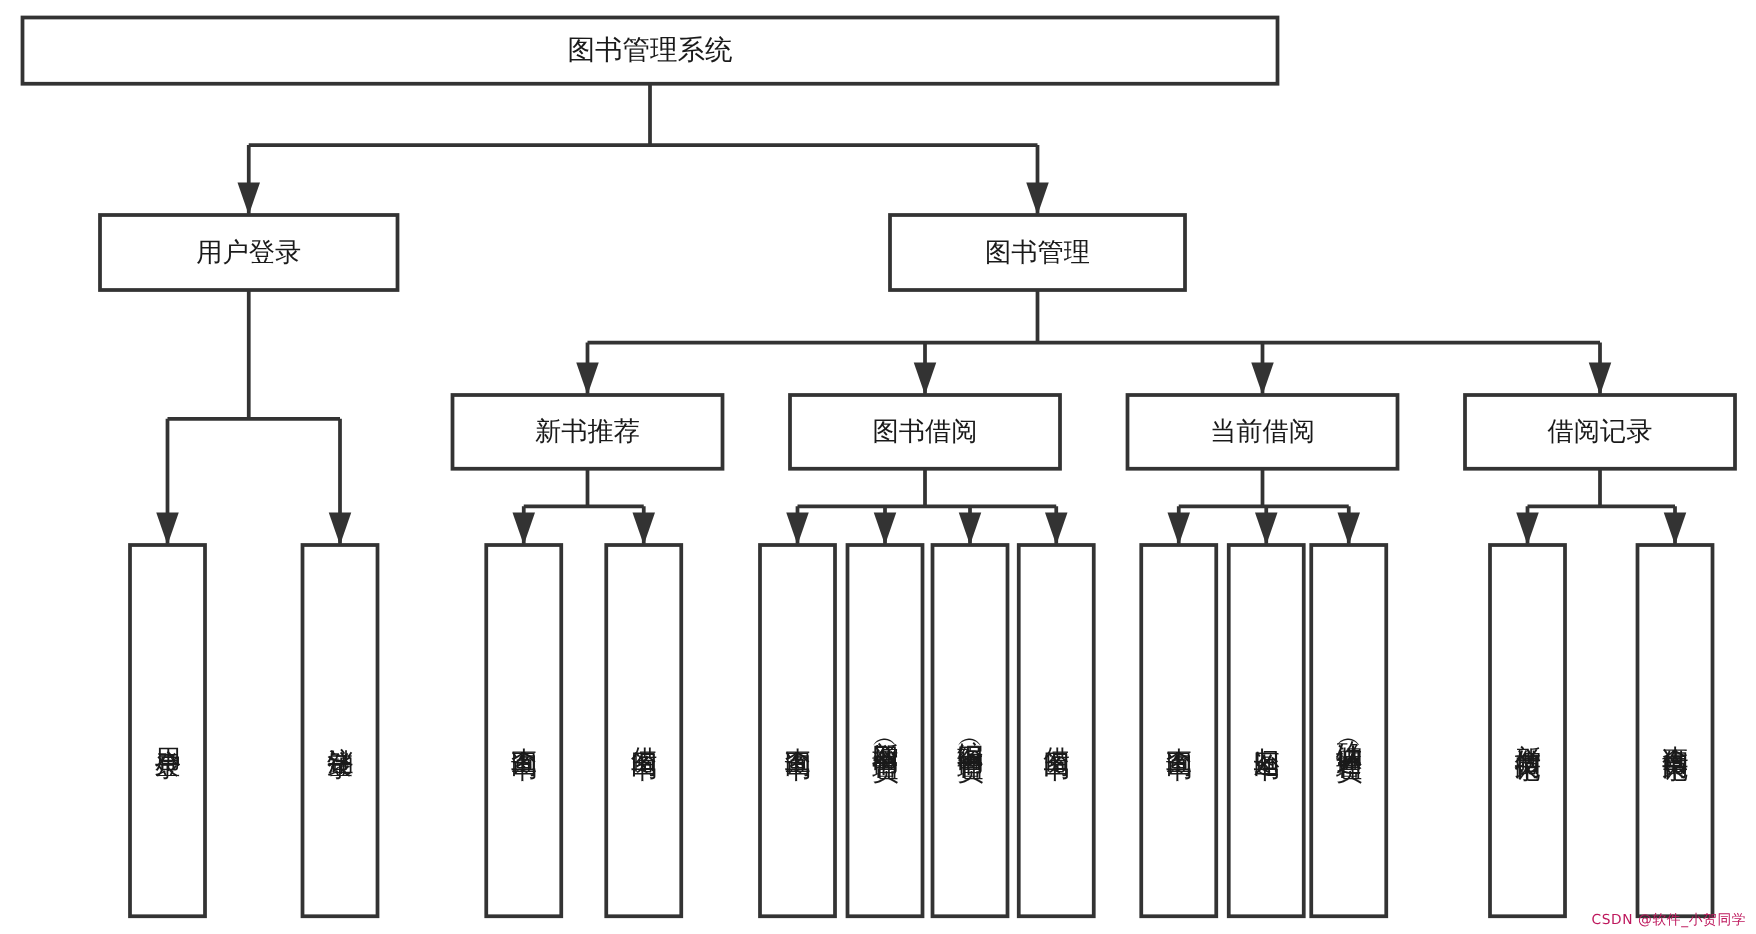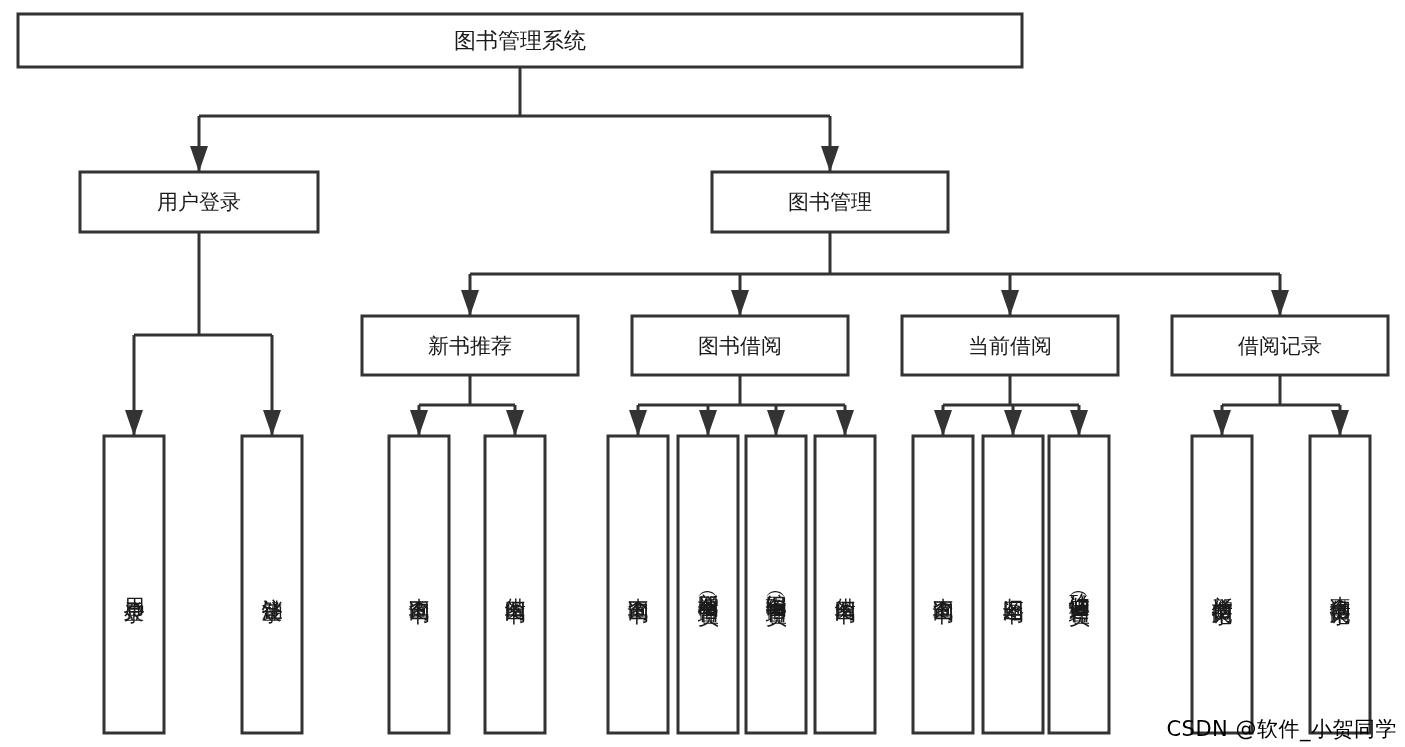--- a/index.html
+++ b/index.html
@@ -69,22 +69,22 @@
     color: #1a1a1a;
     letter-spacing: 2px;
     white-space: nowrap;
     text-align: center;
   }
   .watermark {
     position: absolute;
     right: 8px;
     bottom: 4px;
     font-family: "DejaVu Sans", "Liberation Sans", sans-serif;
-    font-size: 21px;
-    color: #000000;
+    font-size: 11px;
+    color: #be185d;
     letter-spacing: 0.5px;
     white-space: nowrap;
   }
 </style>
 </head>
 <body>
 
 <div id="diagram-root">
 
   <svg class="diagram-canvas" viewBox="0 0 1405 747">

